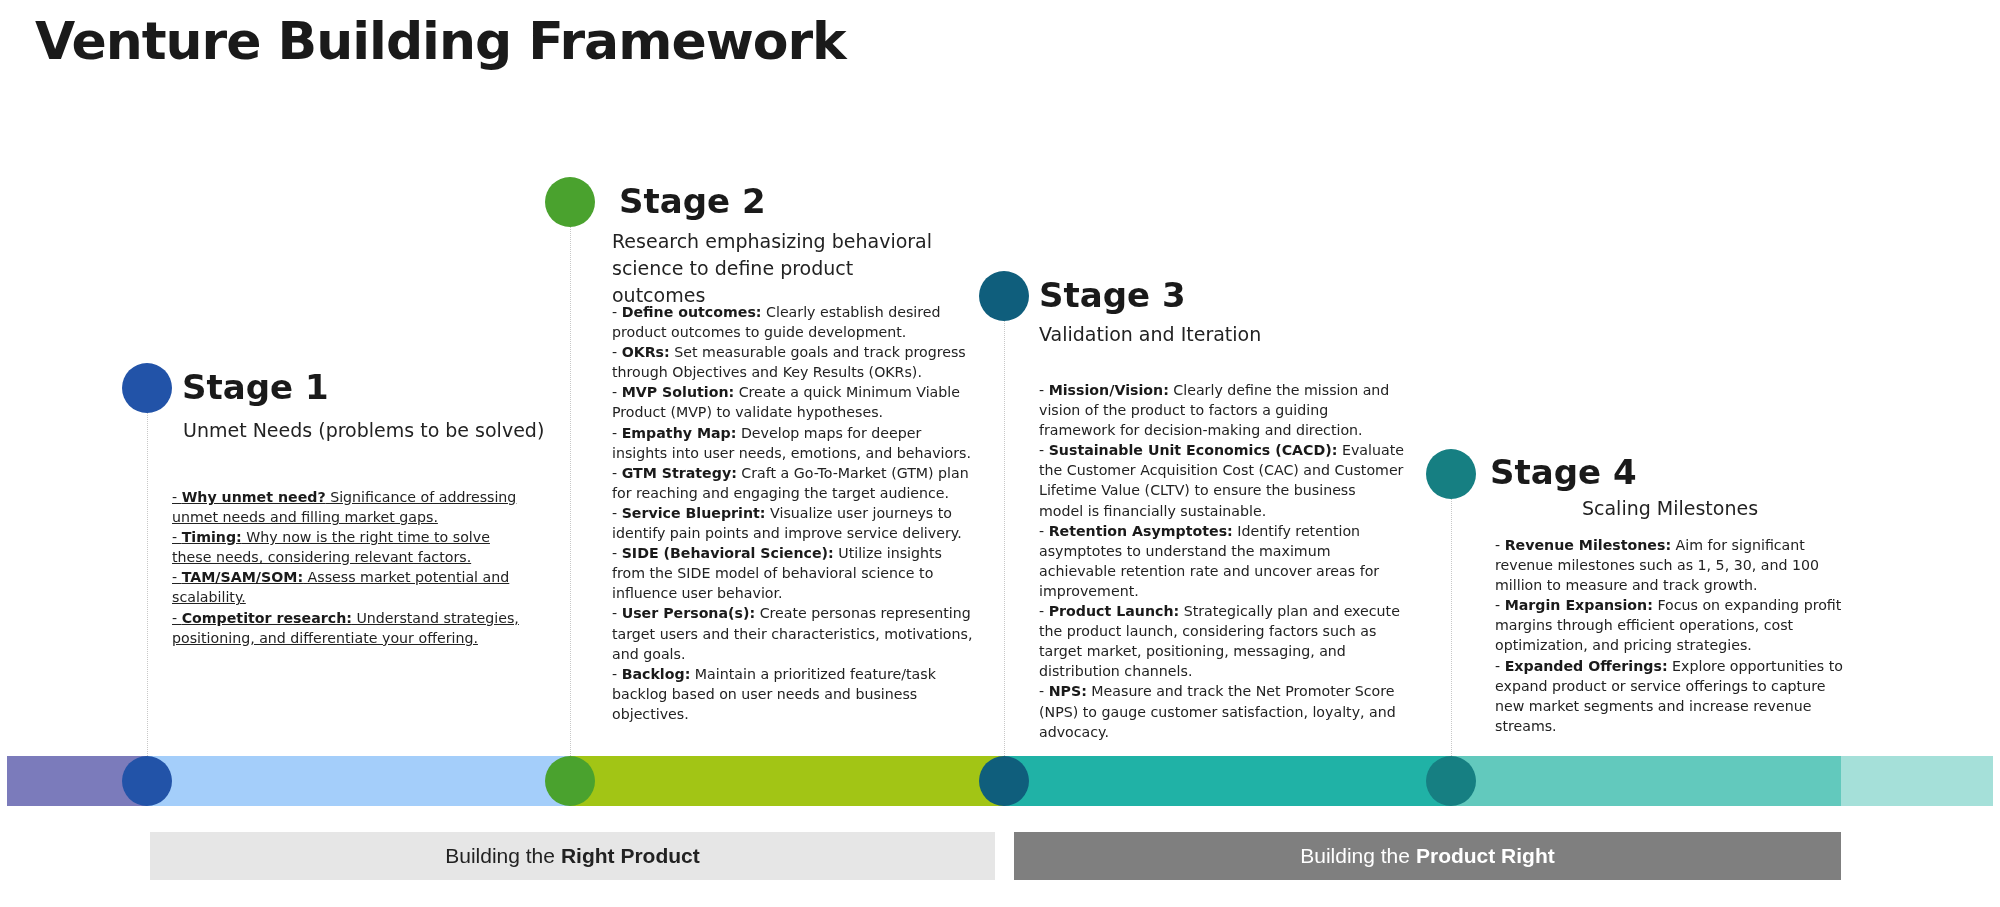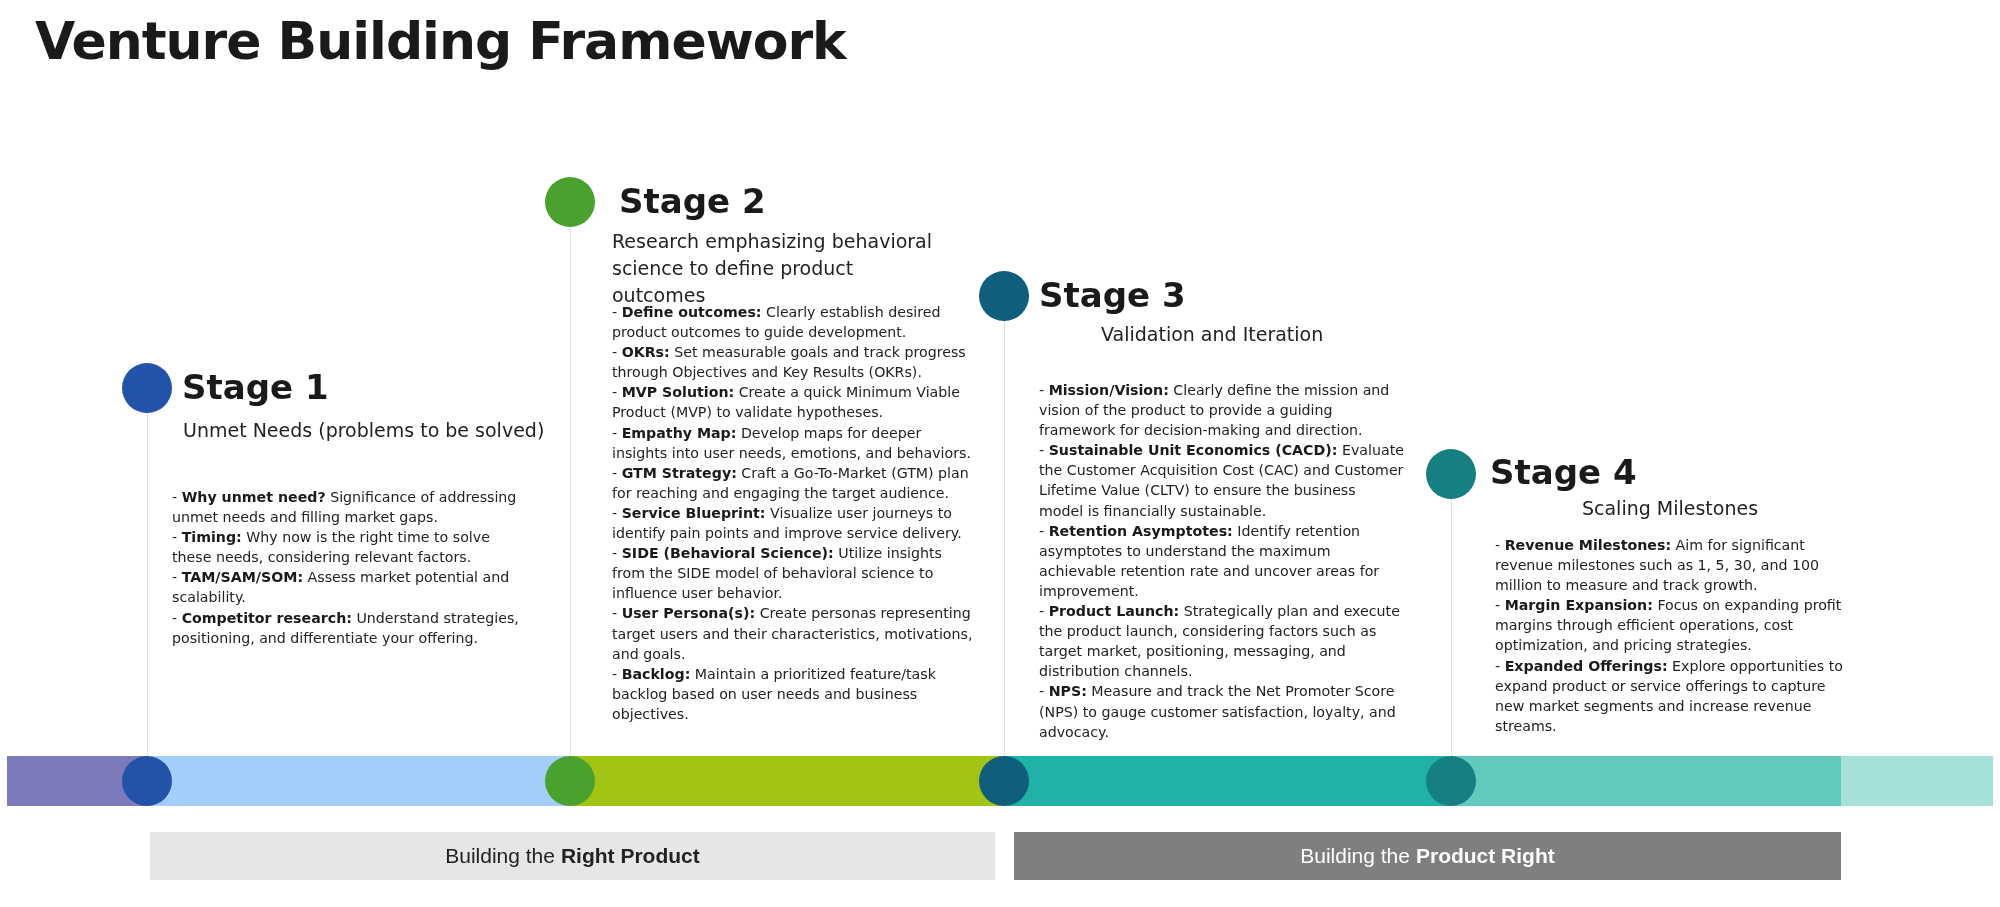--- a/index.html
+++ b/index.html
@@ -47,21 +47,21 @@
 </head>
 <body>
 
 <h1 class="page-title">Venture Building Framework</h1>
 
 <section class="stage">
   <div class="vline" style="left:147px; top:412px; height:344px;"></div>
   <div class="dot" style="left:122px; top:363px; background:#2253a8;"></div>
   <div class="title" style="left:182px; top:366px;">Stage 1</div>
   <div class="subtitle" style="left:183px; top:417px; width:400px;">Unmet Needs (problems to be solved)</div>
-  <ul class="bullets" style="left:172px; top:487px; width:360px;">
+  <ul class="bullets" style="left:172px; top:487px; width:360px;text-decoration:underline;">
     <li>- <b>Why unmet need?</b><span> Significance of addressing unmet needs and filling market gaps.</span></li>
     <li>- <b>Timing:</b><span> Why now is the right time to solve these needs, considering relevant factors.</span></li>
     <li>- <b>TAM/SAM/SOM:</b><span> Assess market potential and scalability.</span></li>
     <li>- <b>Competitor research:</b><span> Understand strategies, positioning, and differentiate your offering.</span></li>
   </ul>
 </section>
 
 <section class="stage">
   <div class="vline" style="left:570px; top:226px; height:530px;"></div>
   <div class="dot" style="left:545px; top:177px; background:#4aa22e;"></div>
@@ -77,23 +77,23 @@
     <li>- <b>SIDE (Behavioral Science):</b><span> Utilize insights from the SIDE model of behavioral science to influence user behavior.</span></li>
     <li>- <b>User Persona(s):</b><span> Create personas representing target users and their characteristics, motivations, and goals.</span></li>
     <li>- <b>Backlog:</b><span> Maintain a prioritized feature/task backlog based on user needs and business objectives.</span></li>
   </ul>
 </section>
 
 <section class="stage">
   <div class="vline" style="left:1004px; top:320px; height:436px;"></div>
   <div class="dot" style="left:979px; top:271px; background:#0f5e7c;"></div>
   <div class="title" style="left:1039px; top:274px;">Stage 3</div>
-  <div class="subtitle" style="left:1101px; top:321px; width:360px;">Validation and Iteration</div>
+  <div class="subtitle" style="left:1039px; top:321px; width:360px;">Validation and Iteration</div>
   <ul class="bullets" style="left:1039px; top:380px; width:365px;">
-    <li>- <b>Mission/Vision:</b><span> Clearly define the mission and vision of the product to provide a guiding framework for decision-making and direction.</span></li>
+    <li>- <b>Mission/Vision:</b><span> Clearly define the mission and vision of the product to factors a guiding framework for decision-making and direction.</span></li>
     <li>- <b>Sustainable Unit Economics (CACD):</b><span> Evaluate the Customer Acquisition Cost (CAC) and Customer Lifetime Value (CLTV) to ensure the business model is financially sustainable.</span></li>
     <li>- <b>Retention Asymptotes:</b><span> Identify retention asymptotes to understand the maximum achievable retention rate and uncover areas for improvement.</span></li>
     <li>- <b>Product Launch:</b><span> Strategically plan and execute the product launch, considering factors such as target market, positioning, messaging, and distribution channels.</span></li>
     <li>- <b>NPS:</b><span> Measure and track the Net Promoter Score (NPS) to gauge customer satisfaction, loyalty, and advocacy.</span></li>
   </ul>
 </section>
 
 <section class="stage">
   <div class="vline" style="left:1451px; top:498px; height:258px;"></div>
   <div class="dot" style="left:1426px; top:449px; background:#167f82;"></div>

